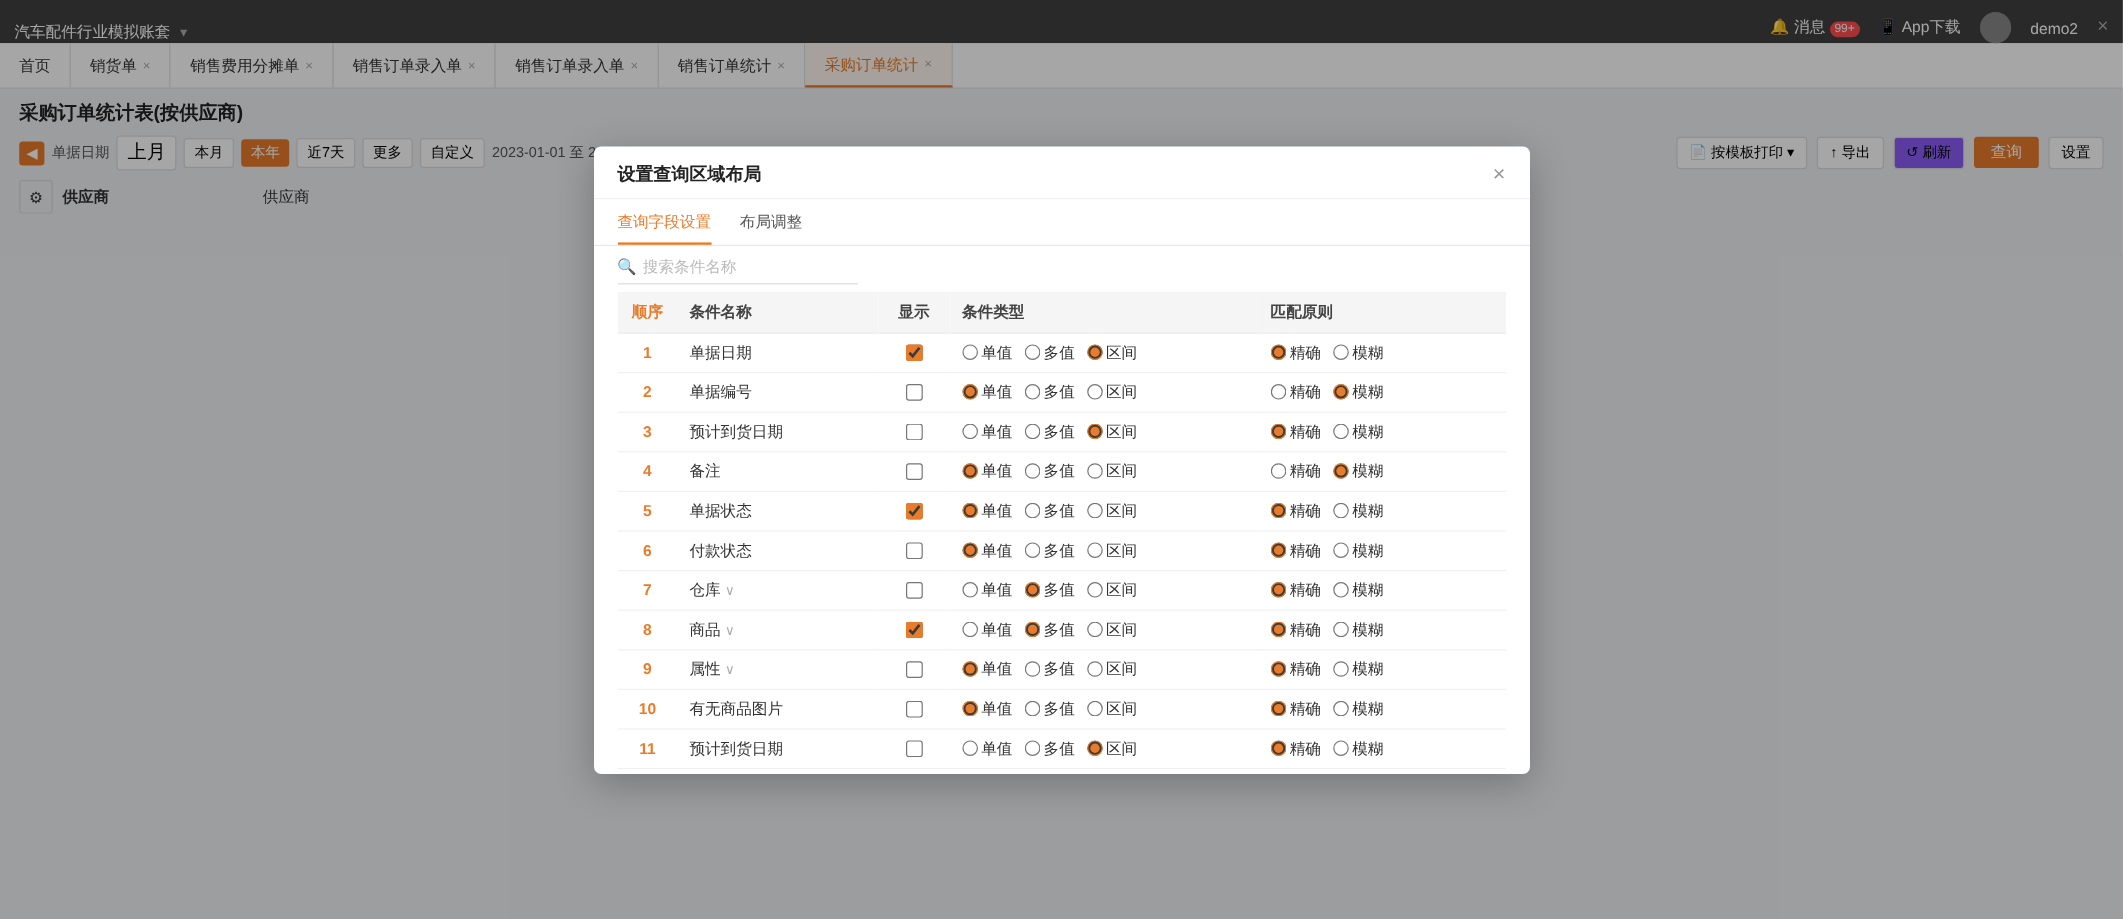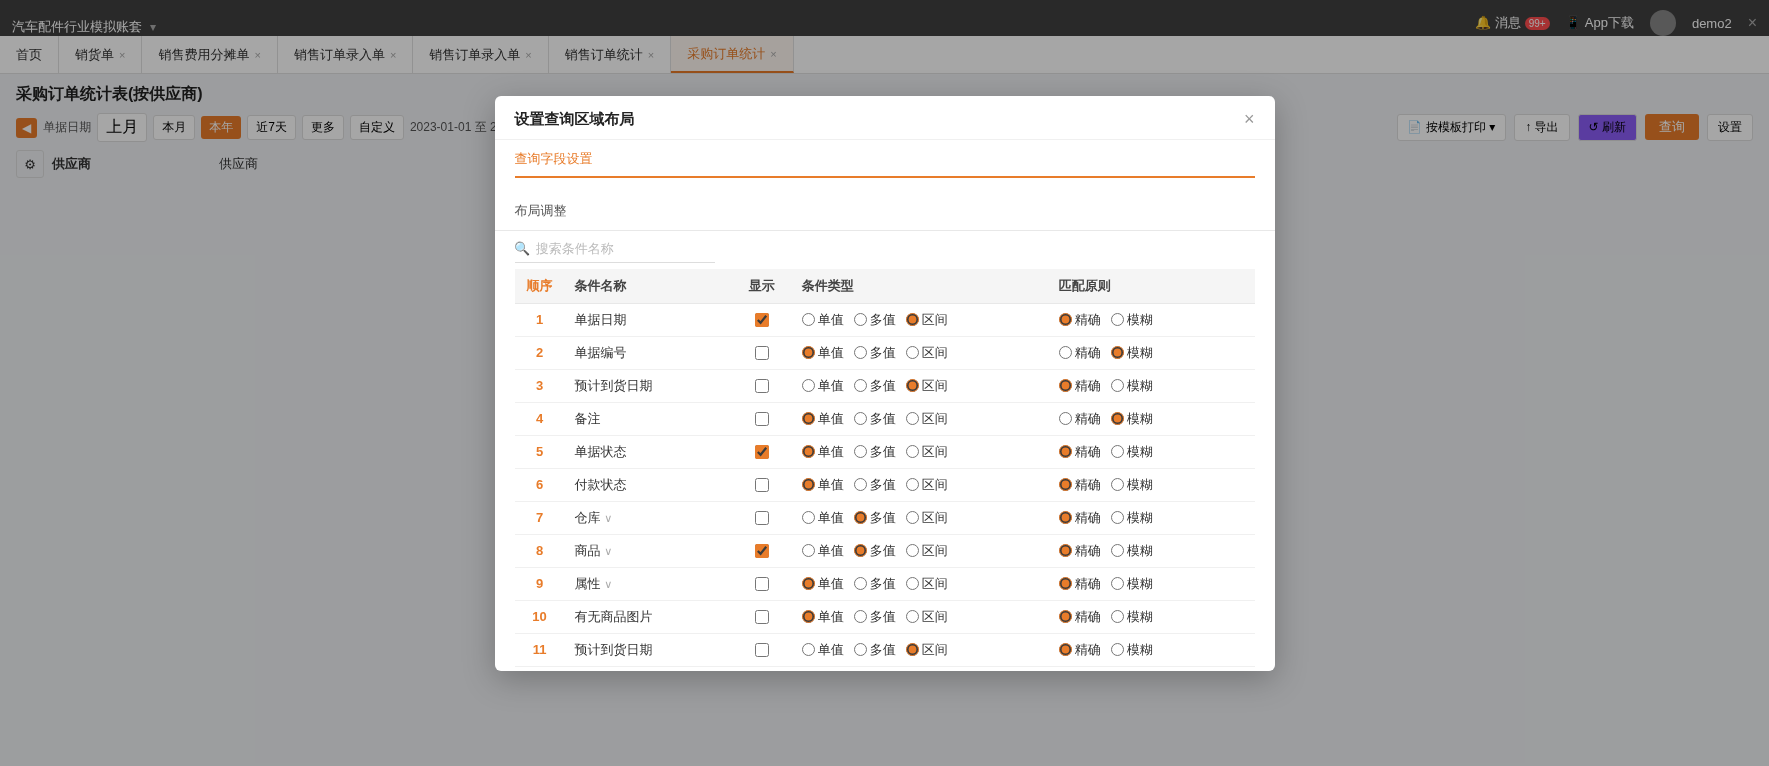--- a/index.html
+++ b/index.html
@@ -35,21 +35,20 @@
     }
     .modal-title { font-size: 15px; font-weight: bold; color: #222; }
     .modal-close { cursor: pointer; color: #999; font-size: 18px; line-height: 1; }
 
     
     .modal-tabs {
       display: flex;
       padding: 10px 20px 0;
       border-bottom: 1px solid #e8e8e8;
       gap: 24px;
-      flex-direction: column;
     }
     .modal-tab {
       padding-bottom: 8px;
       font-size: 13px;
       cursor: pointer;
       color: #555;
       border-bottom: 2px solid transparent;
     }
     .modal-tab.active {
       color: #e87c2a;

